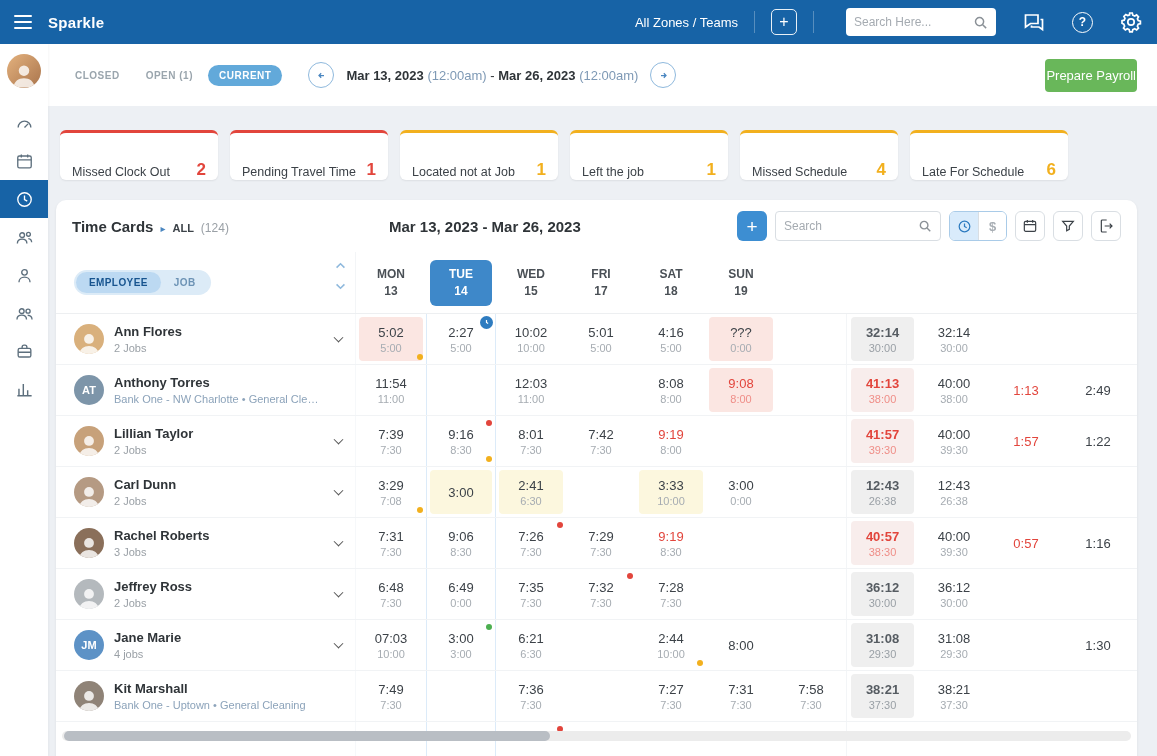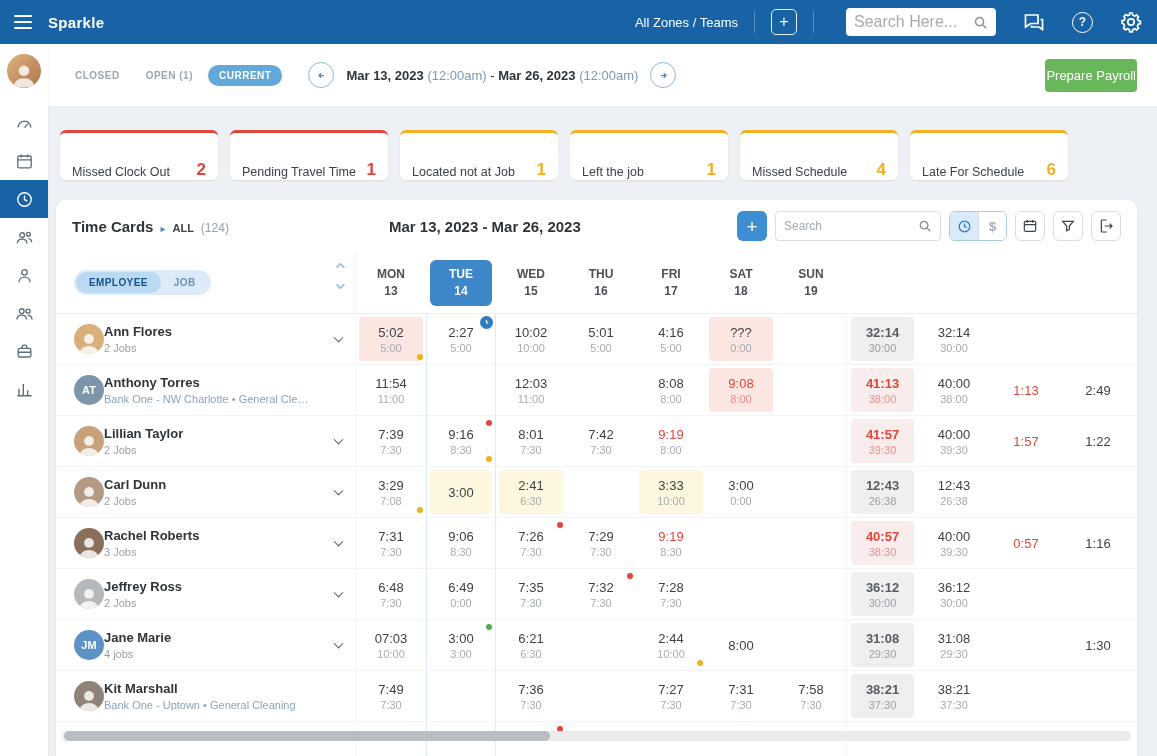--- a/index.html
+++ b/index.html
@@ -10,21 +10,21 @@
   
   .topbar{position:absolute;top:0;left:0;right:0;height:44px;background:#1763a6;display:flex;align-items:center;color:#fff;z-index:20;padding-right:14px}
   .hamb{width:46px;height:44px;display:flex;flex-direction:column;justify-content:center;align-items:center;gap:4px;cursor:pointer}
   .hamb span{width:18px;height:2px;background:#fff;border-radius:1px}
   .brand{font-size:15px;font-weight:700;letter-spacing:.3px;margin-left:2px}
   .tb-spacer{flex:1}
   .tb-zones{font-size:13px;cursor:pointer;white-space:nowrap}
   .tb-div{width:1px;height:22px;background:rgba(255,255,255,.28);margin:0 16px}
   .tb-plus{width:26px;height:26px;border:1.5px solid rgba(255,255,255,.9);border-radius:5px;color:#fff;font-size:16px;line-height:1;display:grid;place-items:center}
   .tb-search{width:150px;height:28px;background:#fff;border-radius:4px;display:flex;align-items:center;padding:0 8px;margin-left:16px}
-  .tb-search input{border:0;outline:0;flex:1;font-size:16px;color:#555;min-width:0}
+  .tb-search input{border:0;outline:0;flex:1;font-size:12px;color:#555;min-width:0}
   .tb-search input::placeholder{color:#a5abb1}
   .tb-search-icon{color:#8b9197}
   .tb-icon{width:24px;height:24px;color:#fff;margin-left:26px;cursor:pointer}
   .tb-help{width:21px;height:21px;border:1.5px solid #fff;border-radius:50%;display:grid;place-items:center;font-size:12px;font-weight:700;margin-left:26px;cursor:pointer}
 
   
   .sidebar{position:absolute;top:44px;left:0;bottom:0;width:48px;background:#fff;display:flex;flex-direction:column;align-items:center;z-index:10;box-shadow:1px 0 2px rgba(0,0,0,.04)}
   .side-avatar{width:34px;height:34px;border-radius:50%;margin:10px 0 16px;background:linear-gradient(135deg,#e4b27e,#a9744c);overflow:hidden;cursor:pointer;position:relative}
   .side-avatar svg{width:30px;height:30px;margin:6px auto 0}
   .nav-item{width:48px;height:38px;display:grid;place-items:center;color:#5d6f7d;cursor:pointer}
@@ -90,21 +90,21 @@
   .dhead{width:62px;height:46px;border-radius:6px;display:flex;flex-direction:column;align-items:center;justify-content:center;font-size:12px;font-weight:700;color:#4a5056;gap:3px;cursor:pointer}
   .dhead.sel{background:#3e88c9;color:#fff}
   .totals-head{width:288px;border-left:1px solid #f3f5f7;display:flex;flex-direction:column;justify-content:center;gap:8px}
   .wt-label{text-align:center;font-size:12px;font-weight:700;color:#2f3438}
   .wt-cols{display:flex}
   .wt-col{width:72px;text-align:center;font-size:11px;font-weight:700;color:#7d858d}
 
   
   .row{display:flex;height:51px;border-bottom:1px solid #f1f3f5}
   .empcell{width:300px;display:flex;align-items:center;padding-left:18px;position:relative;border-right:1px solid #f6f8fa;cursor:pointer}
-  .avatar{width:30px;height:30px;border-radius:50%;flex:none;display:grid;place-items:center;color:#fff;font-size:11px;font-weight:700;overflow:hidden}
+  .avatar{width:30px;height:30px;border-radius:50%;margin-right:10px;flex:none;display:grid;place-items:center;color:#fff;font-size:11px;font-weight:700;overflow:hidden}
   .avatar svg{width:28px;height:28px;margin-top:5px}
   .einfo{display:flex;flex-direction:column;gap:3px;min-width:0}
   .ename{font-size:13px;font-weight:600;color:#2f3438;white-space:nowrap}
   .esub{font-size:11px;color:#9aa0a6;white-space:nowrap;overflow:hidden;text-overflow:ellipsis;max-width:210px}
   .esub.loc{color:#8ca3ba}
   .row-chevron{position:absolute;right:13px;top:50%;width:7px;height:7px;border-right:1.8px solid #555;border-bottom:1.8px solid #555;transform:translateY(-70%) rotate(45deg);cursor:pointer}
   .daycell{width:70px;position:relative;display:flex;flex-direction:column;align-items:center;justify-content:center;gap:2px;cursor:pointer}
   .daycell.tue{border-left:1px solid #dcebf9;border-right:1px solid #dcebf9}
   .cellbg{position:absolute;left:3px;right:3px;top:3px;bottom:3px;border-radius:4px}
   .cellbg.pink{background:#fbe6e2}
@@ -371,26 +371,20 @@
               </div>
             </div>
             <div class="dcol">
               <div class="dhead">
                 <div class="dname">WED</div>
                 <div class="ddate">15</div>
               </div>
             </div>
             <div class="dcol">
               <div class="dhead">
-                <div class="dname">THU</div>
-                <div class="ddate">16</div>
-              </div>
-            </div>
-            <div class="dcol">
-              <div class="dhead">
                 <div class="dname">FRI</div>
                 <div class="ddate">17</div>
               </div>
             </div>
             <div class="dcol">
               <div class="dhead">
                 <div class="dname">SAT</div>
                 <div class="ddate">18</div>
               </div>
             </div>

